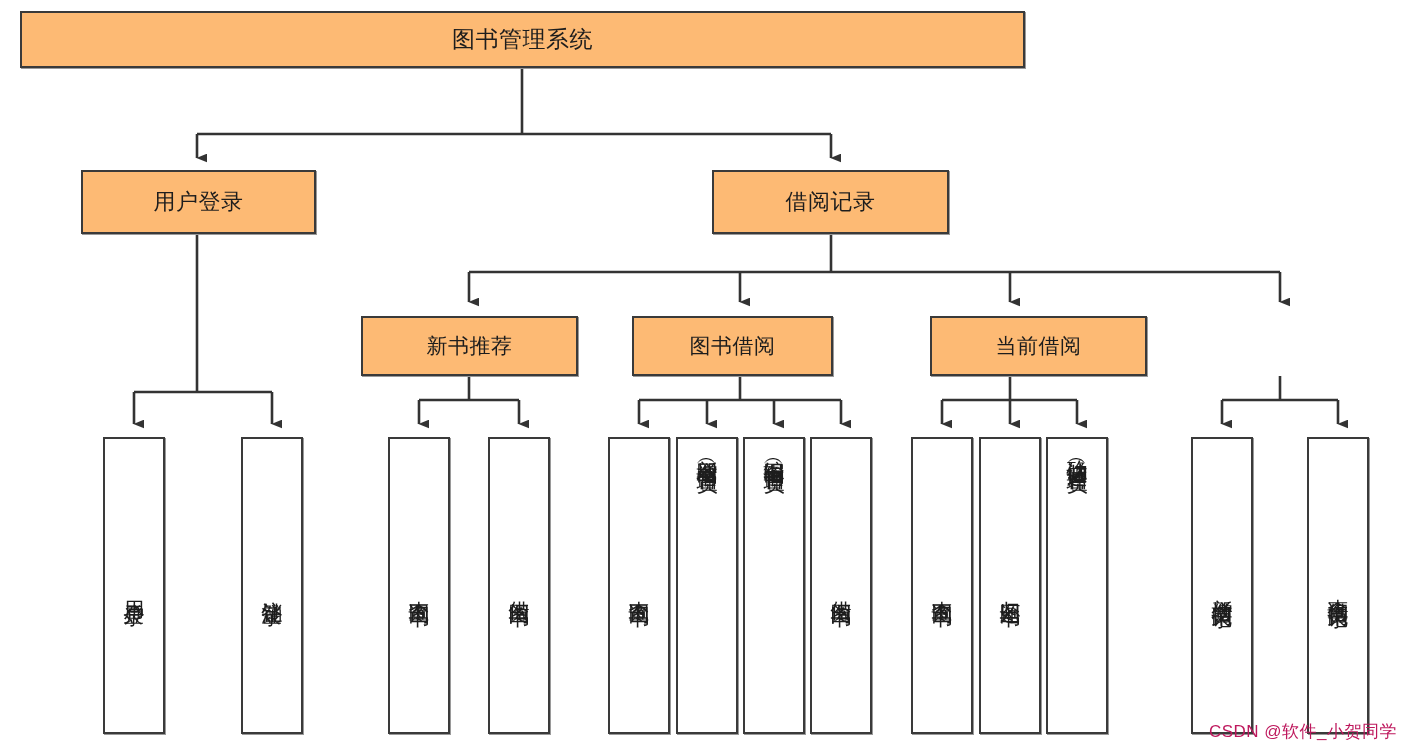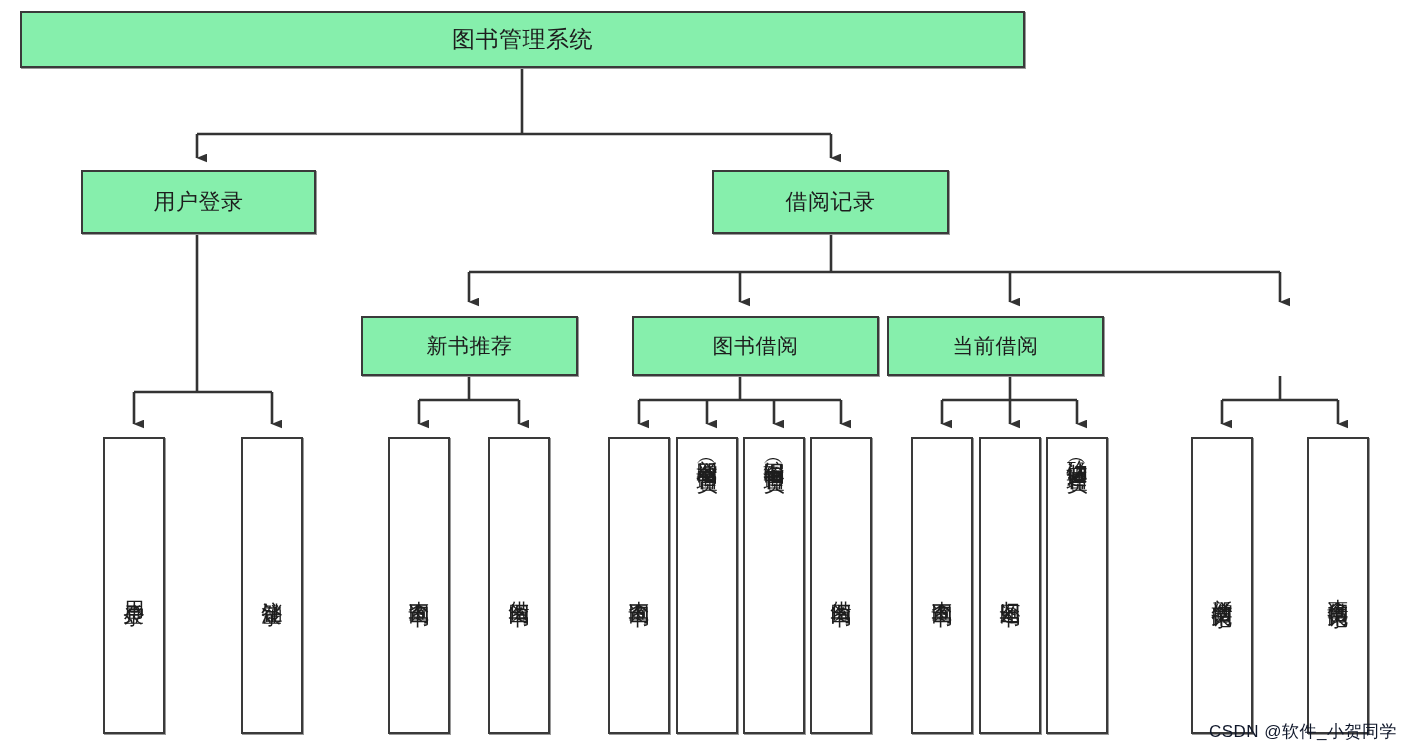--- a/index.html
+++ b/index.html
@@ -23,21 +23,21 @@
     position: absolute;
     left: 0;
     top: 0;
     width: 1405px;
     height: 747px;
   }
   
   .node-box {
     position: absolute;
     box-sizing: border-box;
-    background: #86efac;
+    background: #fdba74;
     border: 2.2px solid #3a3a3a;
     box-shadow: 1px 1px 0 0 #9a9a9a;
     display: flex;
     align-items: center;
     justify-content: center;
   }
   .node-label-h {
     font-size: 22px;
     color: #1d1d1d;
     letter-spacing: 0.5px;
@@ -71,21 +71,21 @@
     letter-spacing: 2px;
     white-space: nowrap;
     user-select: none;
     padding-top: 4px;
   }
   .watermark {
     position: absolute;
     right: 8px;
     bottom: 4px;
     font-size: 17px;
-    color: #0f172a;
+    color: #be185d;
     letter-spacing: 0.5px;
     user-select: none;
     white-space: nowrap;
   }
 </style>
 </head>
 <body>
 
 <div id="diagram-root">
 
@@ -146,24 +146,24 @@
   <div class="node-box level2" style="left:81px; top:170px; width:235px; height:64px;">
     <span class="node-label-h">用户登录</span>
   </div>
   <div class="node-box level2" style="left:712px; top:170px; width:237px; height:64px;">
     <span class="node-label-h">借阅记录</span>
   </div>
 
   <div class="node-box level3" style="left:361px; top:316px; width:217px; height:60px;">
     <span class="node-label-h">新书推荐</span>
   </div>
-  <div class="node-box level3" style="left:632px; top:316px; width:247px; height:60px;">
+  <div class="node-box level3" style="left:632px; top:316px; width:201px; height:60px;">
     <span class="node-label-h">图书借阅</span>
   </div>
-  <div class="node-box level3" style="left:887px; top:316px; width:217px; height:60px;">
+  <div class="node-box level3" style="left:930px; top:316px; width:217px; height:60px;">
     <span class="node-label-h">当前借阅</span>
   </div>
 
   <div class="leaf-box align-mid" style="left:103px; top:437px; width:62px; height:297px;">
     <span class="leaf-label-v">用户登录</span>
   </div>
   <div class="leaf-box align-mid" style="left:241px; top:437px; width:62px; height:297px;">
     <span class="leaf-label-v">注销登录</span>
   </div>
 

